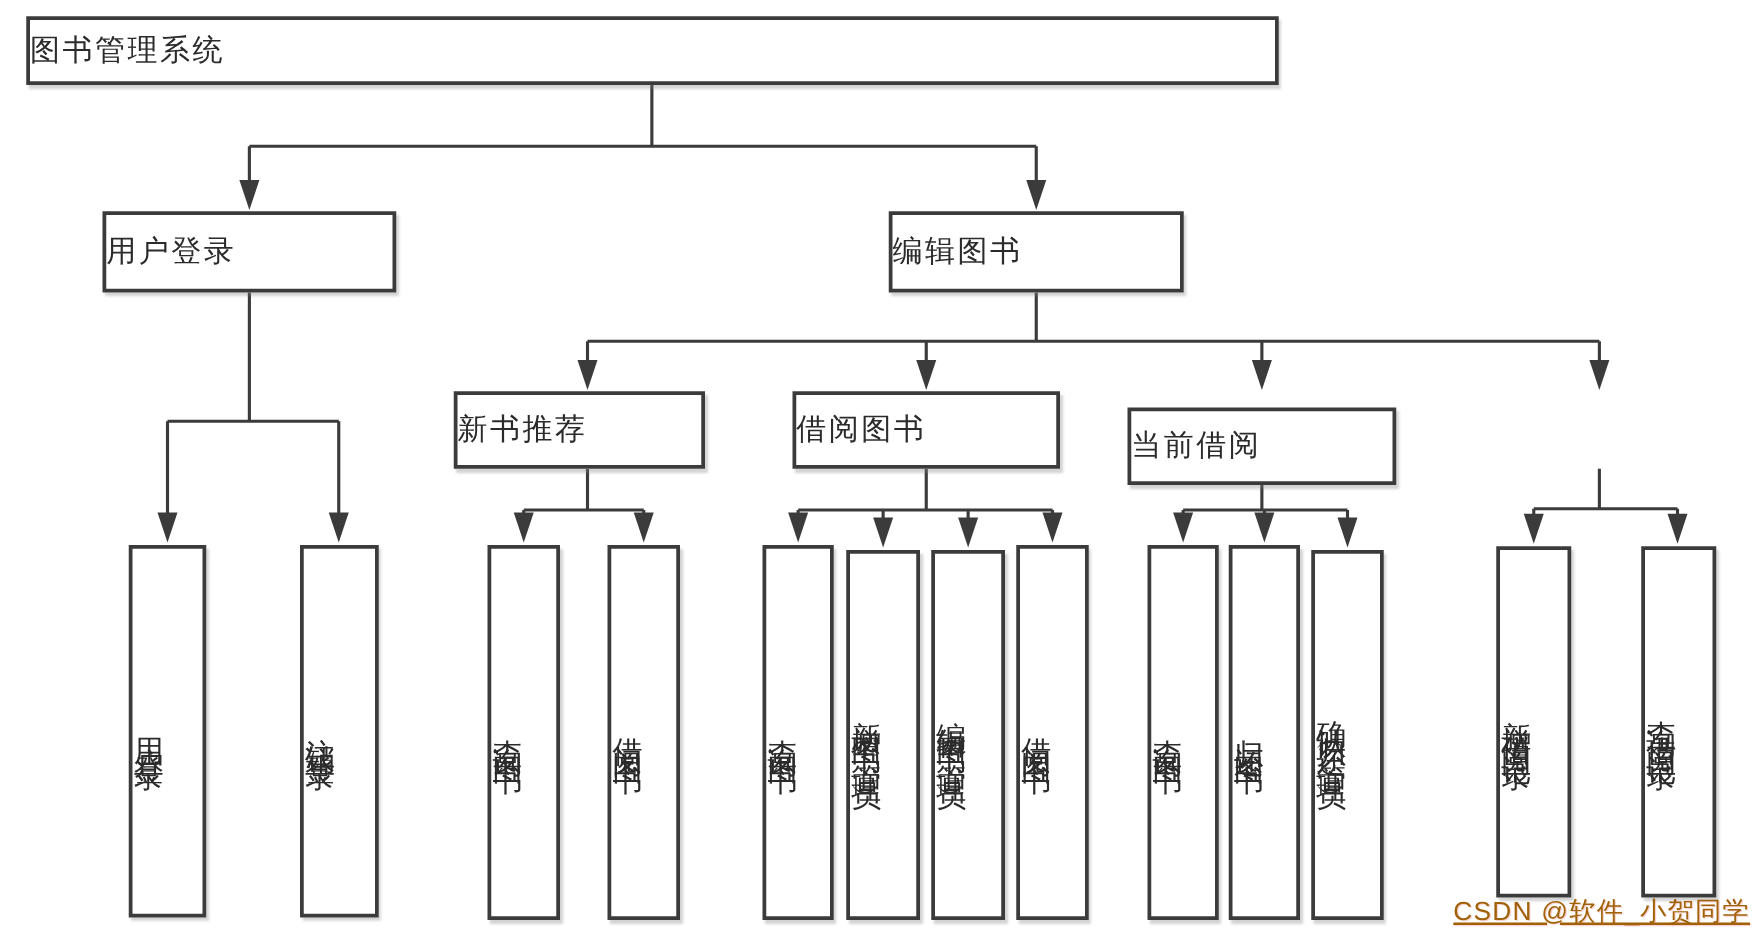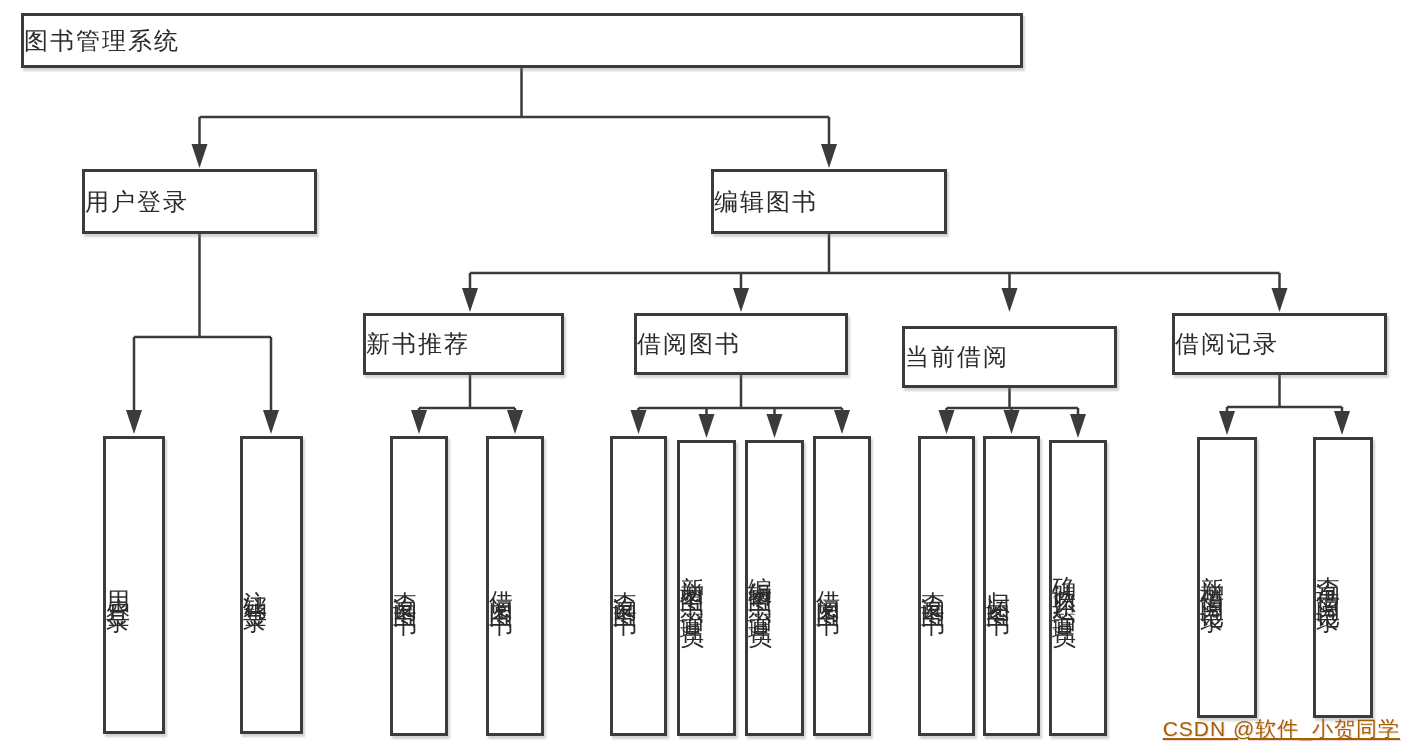--- a/index.html
+++ b/index.html
@@ -75,23 +75,20 @@
 
   <div class="box h" style="left:363px;top:313px;width:201px;height:62px">
     <span class="lbl">新书推荐</span>
   </div>
   <div class="box h" style="left:634px;top:313px;width:214px;height:62px">
     <span class="lbl">借阅图书</span>
   </div>
   <div class="box h" style="left:902px;top:326px;width:215px;height:62px">
     <span class="lbl">当前借阅</span>
   </div>
-  <div class="box h" style="left:1172px;top:313px;width:215px;height:62px">
-    <span class="lbl">借阅记录</span>
-  </div>
 
   <div class="box v" style="left:103px;top:436px;width:62px;height:298px">
     <span class="lbl">用户登录</span>
   </div>
   <div class="box v" style="left:240px;top:436px;width:63px;height:298px">
     <span class="lbl">注销登录</span>
   </div>
 
   <div class="box v" style="left:390px;top:436px;width:58px;height:300px">
     <span class="lbl">查询图书</span>

